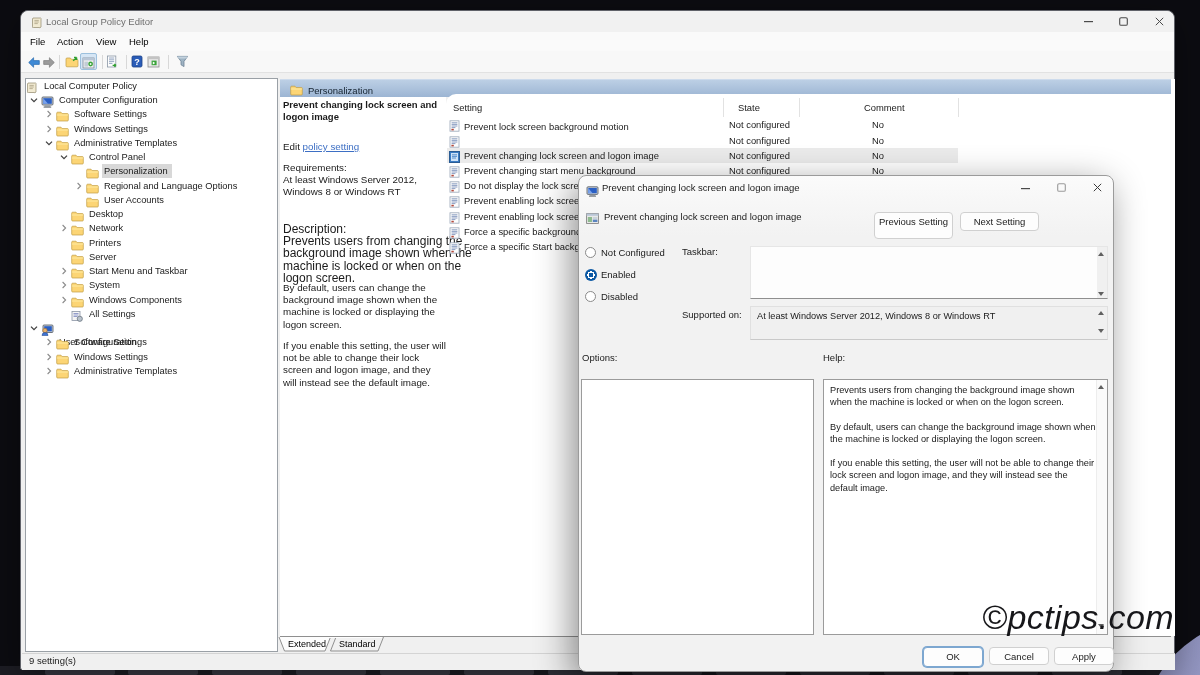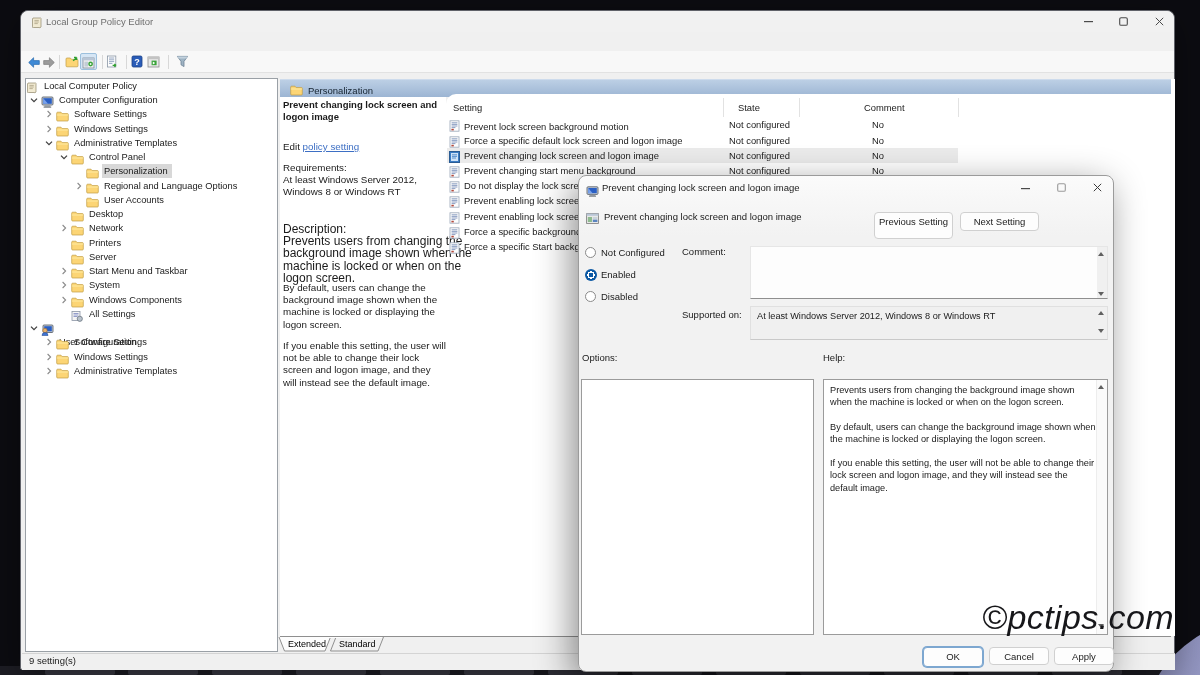--- a/index.html
+++ b/index.html
@@ -61,20 +61,26 @@
 <div class="tx" style="left:25px;top:5px;color:#6e6e6e">Local Group Policy Editor</div>
 <svg class="abs" style="left:1063px;top:9px" width="10" height="3">
         <rect width="9" height="1.2" y="1" fill="#4a4a4a"></rect>
       </svg>
 <svg class="abs" style="left:1098px;top:6px" width="9" height="9">
         <rect x=".7" y=".7" width="7.6" height="7.6" rx="1.4" fill="none" stroke="#4a4a4a" stroke-width="1.1"></rect>
       </svg>
 <svg class="abs" style="left:1134px;top:6px" width="9" height="9">
         <path d="M.8.8 L8.2 8.2 M8.2 .8 L.8 8.2" stroke="#4a4a4a" stroke-width="1"></path>
       </svg>
+<div class="abs" id="menubar">
+<div class="menu" style="left:9px">File</div>
+<div class="menu" style="left:36px">Action</div>
+<div class="menu" style="left:75px">View</div>
+<div class="menu" style="left:108px">Help</div>
+</div>
 <div class="abs" id="toolbar">
 <div class="ticon" style="left:7px"><svg width="12" height="11" viewBox="0 0 12 11">
             <path d="M5.6.7 L.7 5.5 5.6 10.3 V7.4 H11.3 V3.6 H5.6 Z" fill="#3f8ad6" stroke="#2a6aae" stroke-width=".7"></path>
           </svg></div>
 <div class="ticon" style="left:22px"><svg width="12" height="11" viewBox="0 0 12 11">
             <path d="M6.4.7 L11.3 5.5 6.4 10.3 V7.4 H.7 V3.6 H6.4 Z" fill="#9c9c9c" stroke="#7c7c7c" stroke-width=".7"></path>
           </svg></div>
 <div class="tsep" style="left:38px"></div>
 <div class="ticon" style="left:44px"><svg width="14" height="13" viewBox="0 0 14 13">
             <path d="M1 4 Q1 3 2 3 H5.4 L6.6 4.4 H12 Q13 4.4 13 5.4 V10.8 Q13 11.8 12 11.8 H2 Q1 11.8 1 10.8 Z" fill="#fcd575" stroke="#c09c42" stroke-width=".7"></path>
@@ -294,21 +300,20 @@
           <rect x="2.4" y="8.8" width="2.4" height="1.6" fill="#b34a3c"></rect>
         </svg></div>
 <div class="lrow" style="left:443px;top:108px">Prevent lock screen background motion</div>
 <div class="lrow" style="left:708px;top:106px">Not configured</div>
 <div class="lrow" style="left:851px;top:106px">No</div>
 <div class="abs" style="left:428px;top:123px"><svg width="11" height="12" viewBox="0 0 11 12">
           <rect x="1" y=".8" width="9" height="10.4" fill="#fdfdfd" stroke="#9aa7b8" stroke-width=".8"></rect>
           <path d="M2.6 2.8h5.8M2.6 4.4h5.8M2.6 6h5.8M2.6 7.6h3.8" stroke="#6f87b2" stroke-width=".8"></path>
           <rect x="2.4" y="8.8" width="2.4" height="1.6" fill="#b34a3c"></rect>
         </svg></div>
-<div class="lrow" style="left:443px;top:122px">Force a specific default lock screen and logon image</div>
 <div class="lrow" style="left:708px;top:122px">Not configured</div>
 <div class="lrow" style="left:851px;top:122px">No</div>
 <div class="abs" style="left:426px;top:137px;width:511px;height:15px;background:#ebebeb"></div>
 <div class="abs" style="left:428px;top:138px"><svg width="11" height="12" viewBox="0 0 11 12">
           <rect x=".5" y=".5" width="10" height="11" fill="#3b7cc4" stroke="#2a5c94"></rect>
           <rect x="2" y="2" width="7" height="8" fill="#cfe3f7"></rect>
           <path d="M3 3.8h5M3 5.4h5M3 7h4" stroke="#3b7cc4" stroke-width=".8"></path>
         </svg></div>
 <div class="lrow" style="left:443px;top:137px">Prevent changing lock screen and logon image</div>
 <div class="lrow" style="left:708px;top:137px">Not configured</div>
@@ -400,21 +405,21 @@
         </svg></div>
 <div class="dt" style="left:25px;top:35px;white-space:nowrap">Prevent changing lock screen and logon image</div>
 <div class="btn" style="left:295px;top:36px;width:79px;height:27px;line-height:18px">Previous Setting</div>
 <div class="btn" style="left:381px;top:36px;width:79px;height:19px;line-height:18px">Next Setting</div>
 <div class="radio" style="left:6px;top:71px"></div>
 <div class="dt" style="left:22px;top:71px;white-space:nowrap">Not Configured</div>
 <div class="radiosel" style="left:5.5px;top:92.5px"></div>
 <div class="dt" style="left:22px;top:93px;white-space:nowrap">Enabled</div>
 <div class="radio" style="left:6px;top:115px"></div>
 <div class="dt" style="left:22px;top:115px;white-space:nowrap">Disabled</div>
-<div class="dt" style="left:103px;top:70px;white-space:nowrap">Comment:</div>
+<div class="dt" style="left:103px;top:70px;white-space:nowrap">Taskbar:</div>
 <div class="abs" style="left:171px;top:70px;width:358px;height:53px;background:#fdfdfd;border:1px solid #e6e6e6;border-bottom:1px solid #8f8f8f"></div>
 <div class="abs" style="left:518px;top:71px;width:10px;height:51px;background:#f0f0f0"></div>
 <div class="sarr up" style="left:519px;top:76px"></div>
 <div class="sarr dn" style="left:519px;top:116px"></div>
 <div class="dt" style="left:103px;top:133px;white-space:nowrap">Supported on:</div>
 <div class="abs" style="left:171px;top:130px;width:358px;height:34px;background:#f0f0f0;border:1px solid #e0e0e0;border-bottom:1px solid #c9c9c9"></div>
 <div class="dt" style="left:178px;top:134px;white-space:nowrap;font-size:9.2px">At least Windows Server 2012, Windows 8 or Windows RT</div>
 <div class="sarr up" style="left:519px;top:135px"></div>
 <div class="sarr dn" style="left:519px;top:153px"></div>
 <div class="dt" style="left:3px;top:176px;white-space:nowrap">Options:</div>

